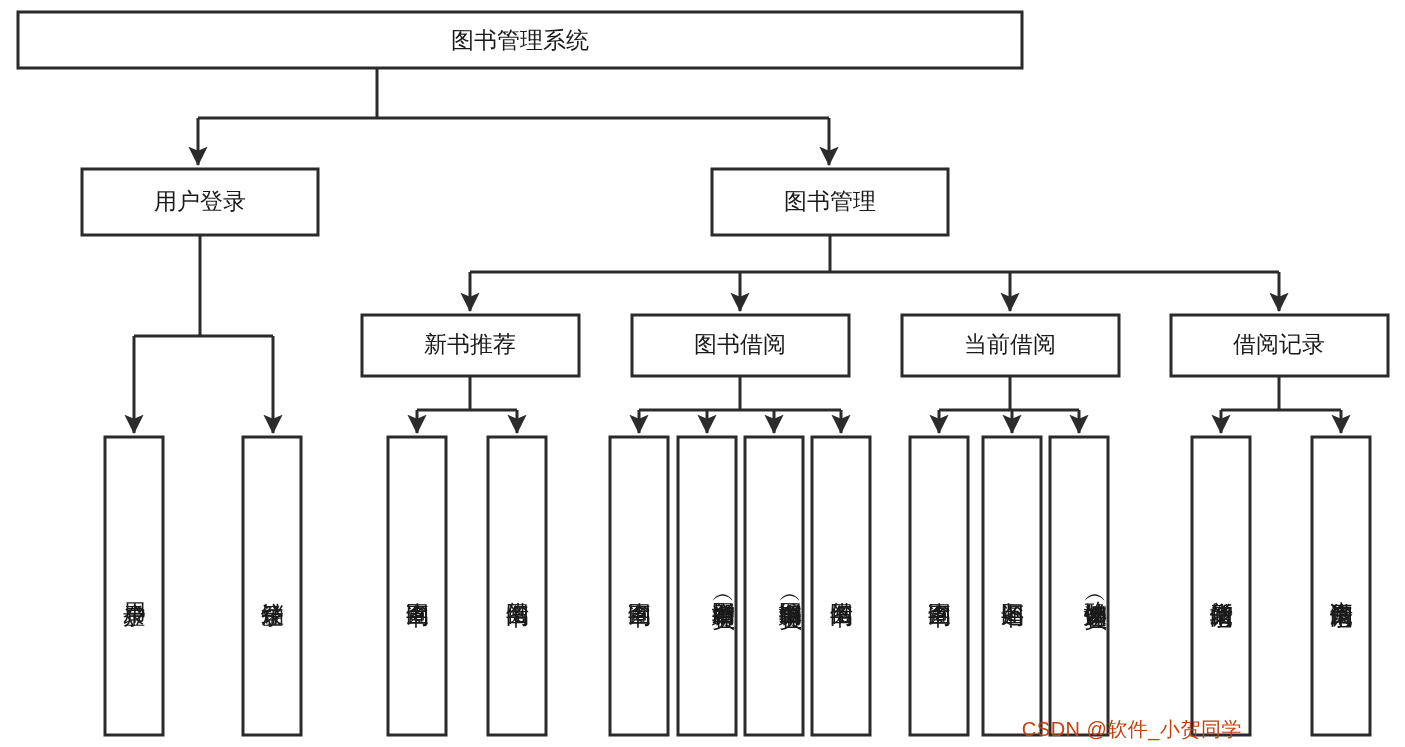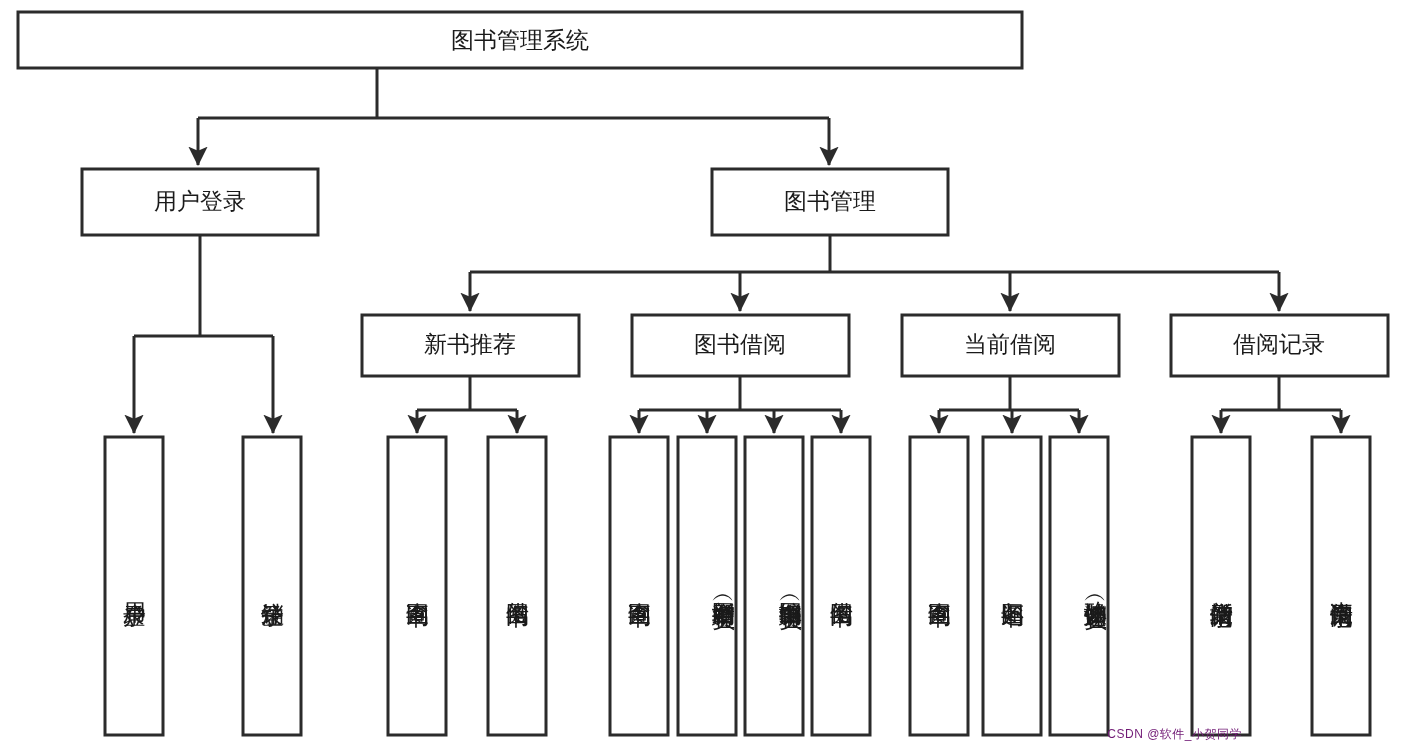--- a/index.html
+++ b/index.html
@@ -41,22 +41,22 @@
     pointer-events:none;
     text-align:center;
   }
   .vlabel.centered{align-items:center;}
 
   .watermark{
     position:absolute;
     right:8px;
     bottom:4px;
     font-family:"Liberation Sans","DejaVu Sans",sans-serif;
-    font-size:12px;
-    color:#701a75;
+    font-size:20px;
+    color:#c2410c;
     letter-spacing:0.5px;
     white-space:nowrap;
   }
 </style>
 </head>
 <body>
 
 <div id="diagram-root">
 
   <svg class="canvas" viewBox="0 0 1405 747">

